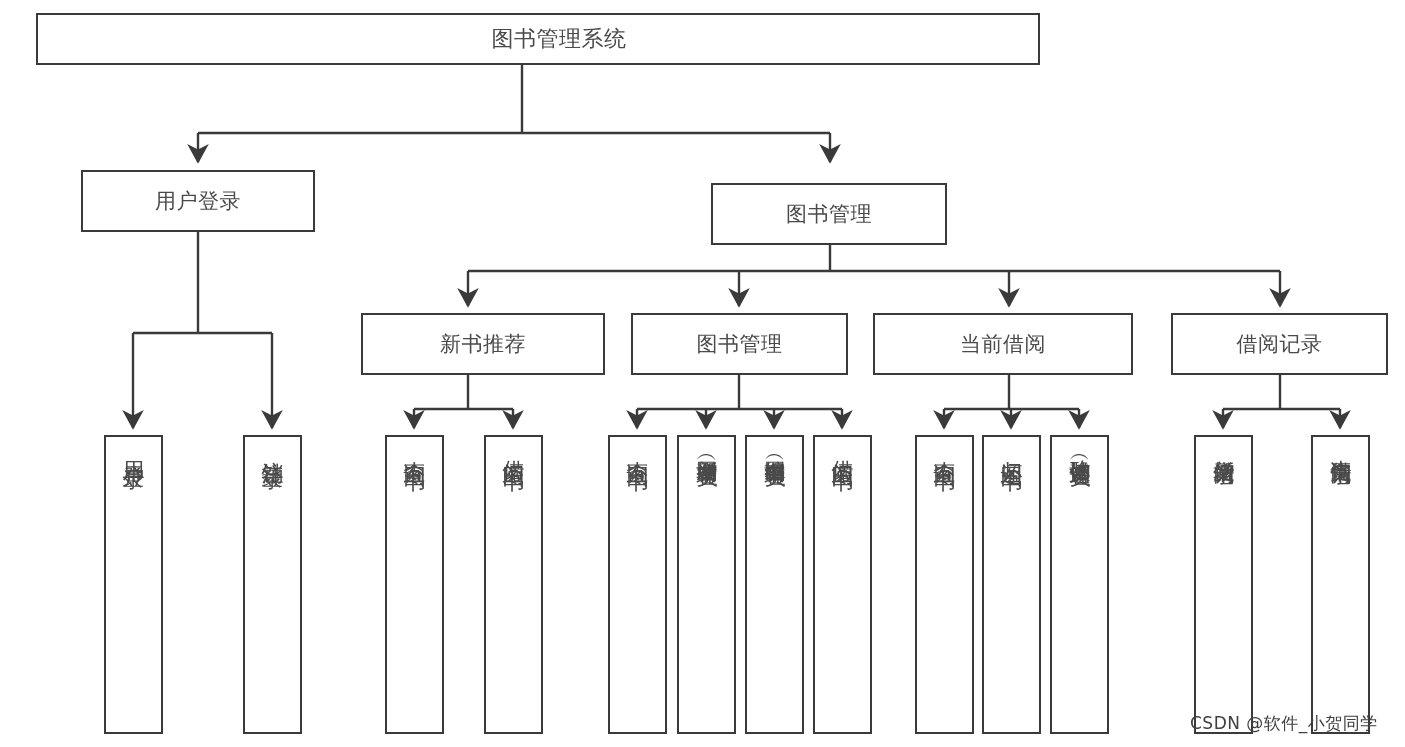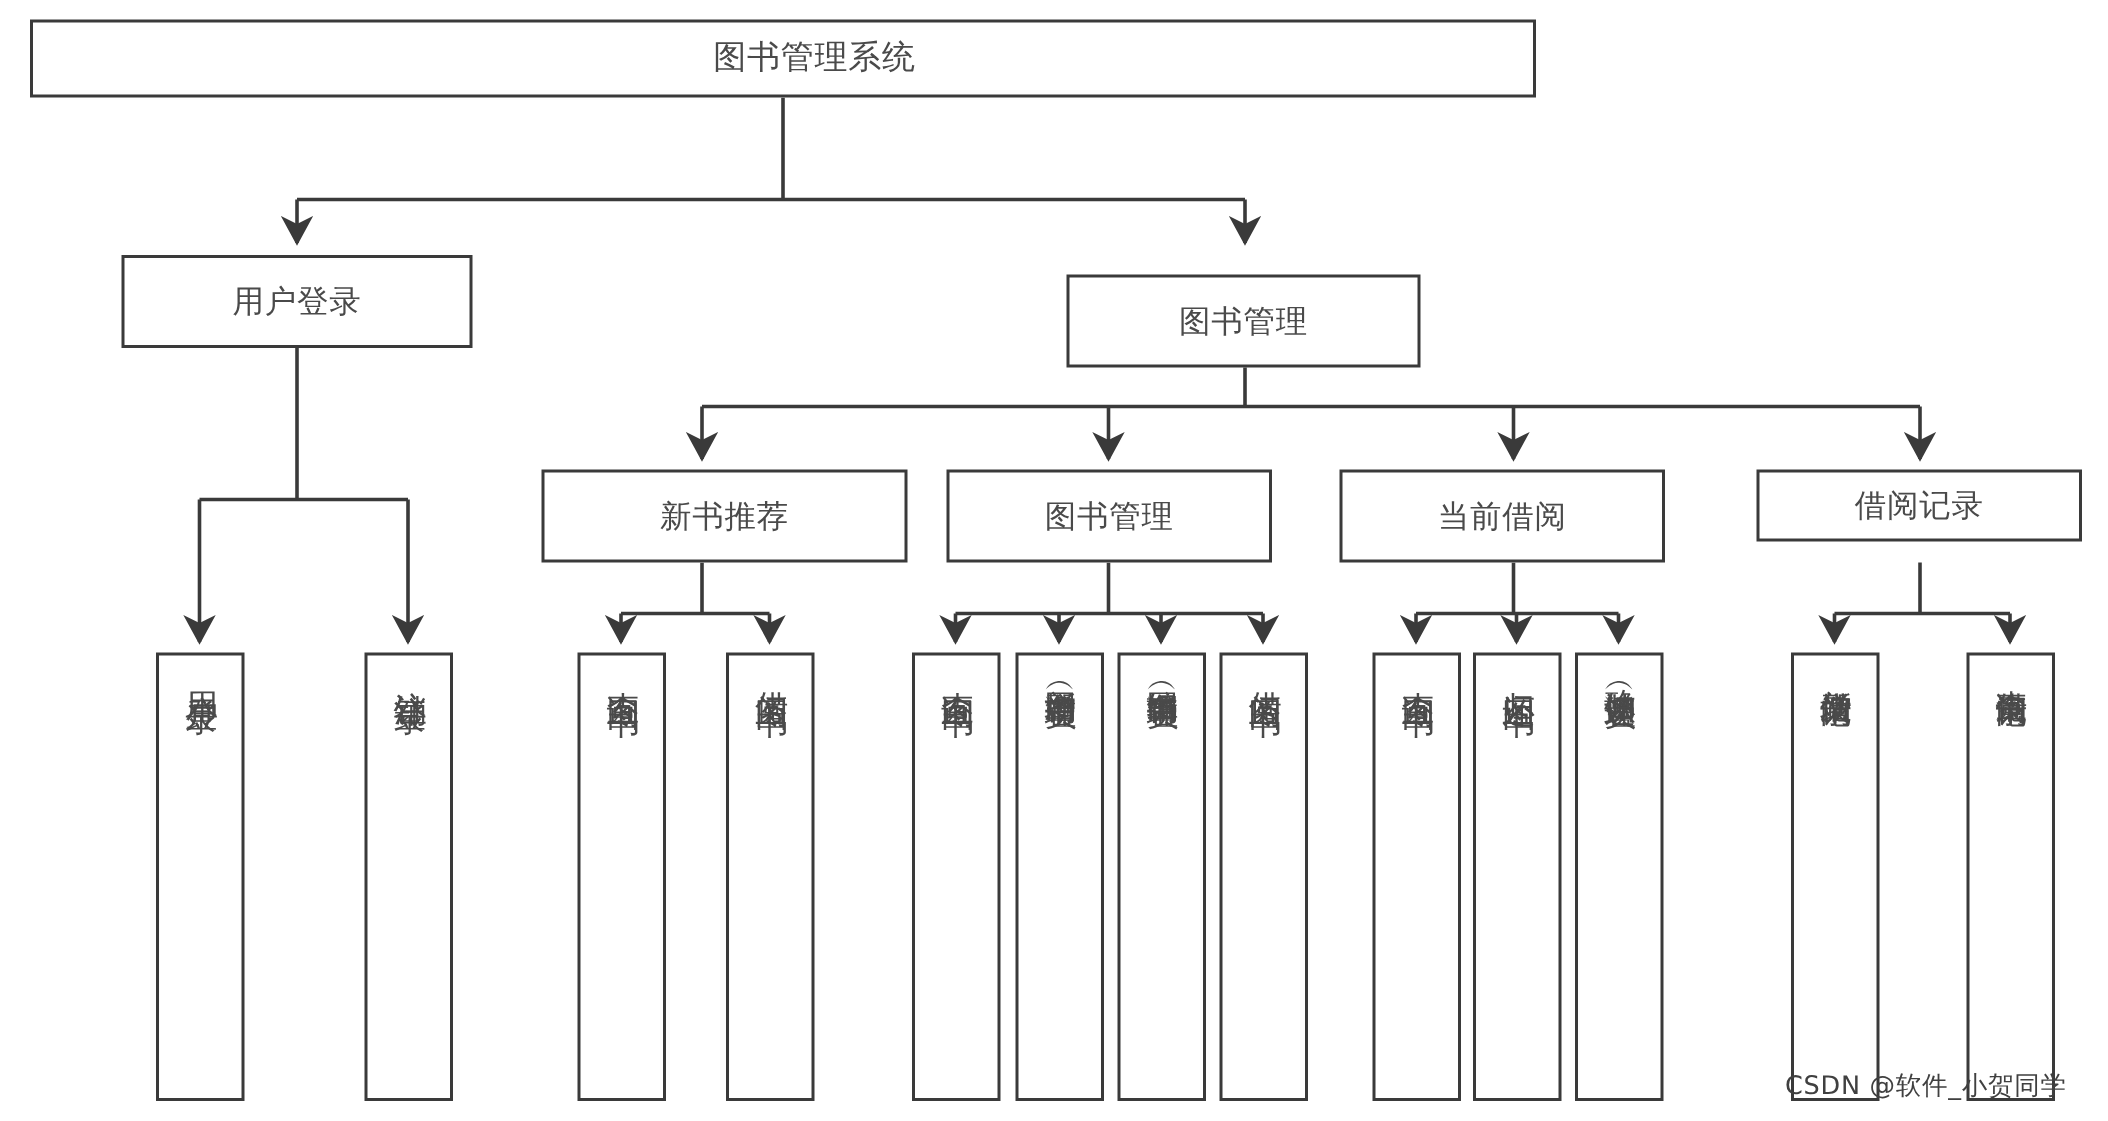--- a/index.html
+++ b/index.html
@@ -127,45 +127,45 @@
       <path d="M 1011 409 L 1011 428" marker-end="url(#arrow)"></path>
       <path d="M 1079 409 L 1079 428" marker-end="url(#arrow)"></path>
 
       <path d="M 1280 375 L 1280 409"></path>
       <path d="M 1223 409 L 1340 409"></path>
       <path d="M 1223 409 L 1223 428" marker-end="url(#arrow)"></path>
       <path d="M 1340 409 L 1340 428" marker-end="url(#arrow)"></path>
     </g>
   </svg>
 
-  <div class="node horiz root" style="left:20px; top:13px; width:1004px; height:52px;padding-left:42px;">
+  <div class="node horiz root" style="left:36px; top:13px; width:1004px; height:52px;padding-left:42px;">
     <span class="node-label">图书管理系统</span>
   </div>
 
   <div class="node horiz" style="left:81px; top:170px; width:234px; height:62px;">
     <span class="node-label">用户登录</span>
   </div>
 
   <div class="node horiz" style="left:711px; top:170px; width:236px; height:62px;margin-top:13px;">
     <span class="node-label">图书管理</span>
   </div>
 
   <div class="node horiz" style="left:361px; top:313px; width:244px; height:62px;">
     <span class="node-label">新书推荐</span>
   </div>
 
   <div class="node horiz" style="left:631px; top:313px; width:217px; height:62px;">
     <span class="node-label">图书管理</span>
   </div>
 
-  <div class="node horiz" style="left:893px; top:313px; width:217px; height:62px;">
+  <div class="node horiz" style="left:873px; top:313px; width:260px; height:62px;">
     <span class="node-label">当前借阅</span>
   </div>
 
-  <div class="node horiz" style="left:1171px; top:313px; width:217px; height:48px;">
+  <div class="node horiz" style="left:1171px; top:313px; width:217px; height:62px;">
     <span class="node-label">借阅记录</span>
   </div>
 
   <div class="node vert" style="left:104px; top:435px; width:59px; height:299px;">
     <span class="node-label">用户登录</span>
   </div>
 
   <div class="node vert" style="left:243px; top:435px; width:59px; height:299px;">
     <span class="node-label">注销登录</span>
   </div>

